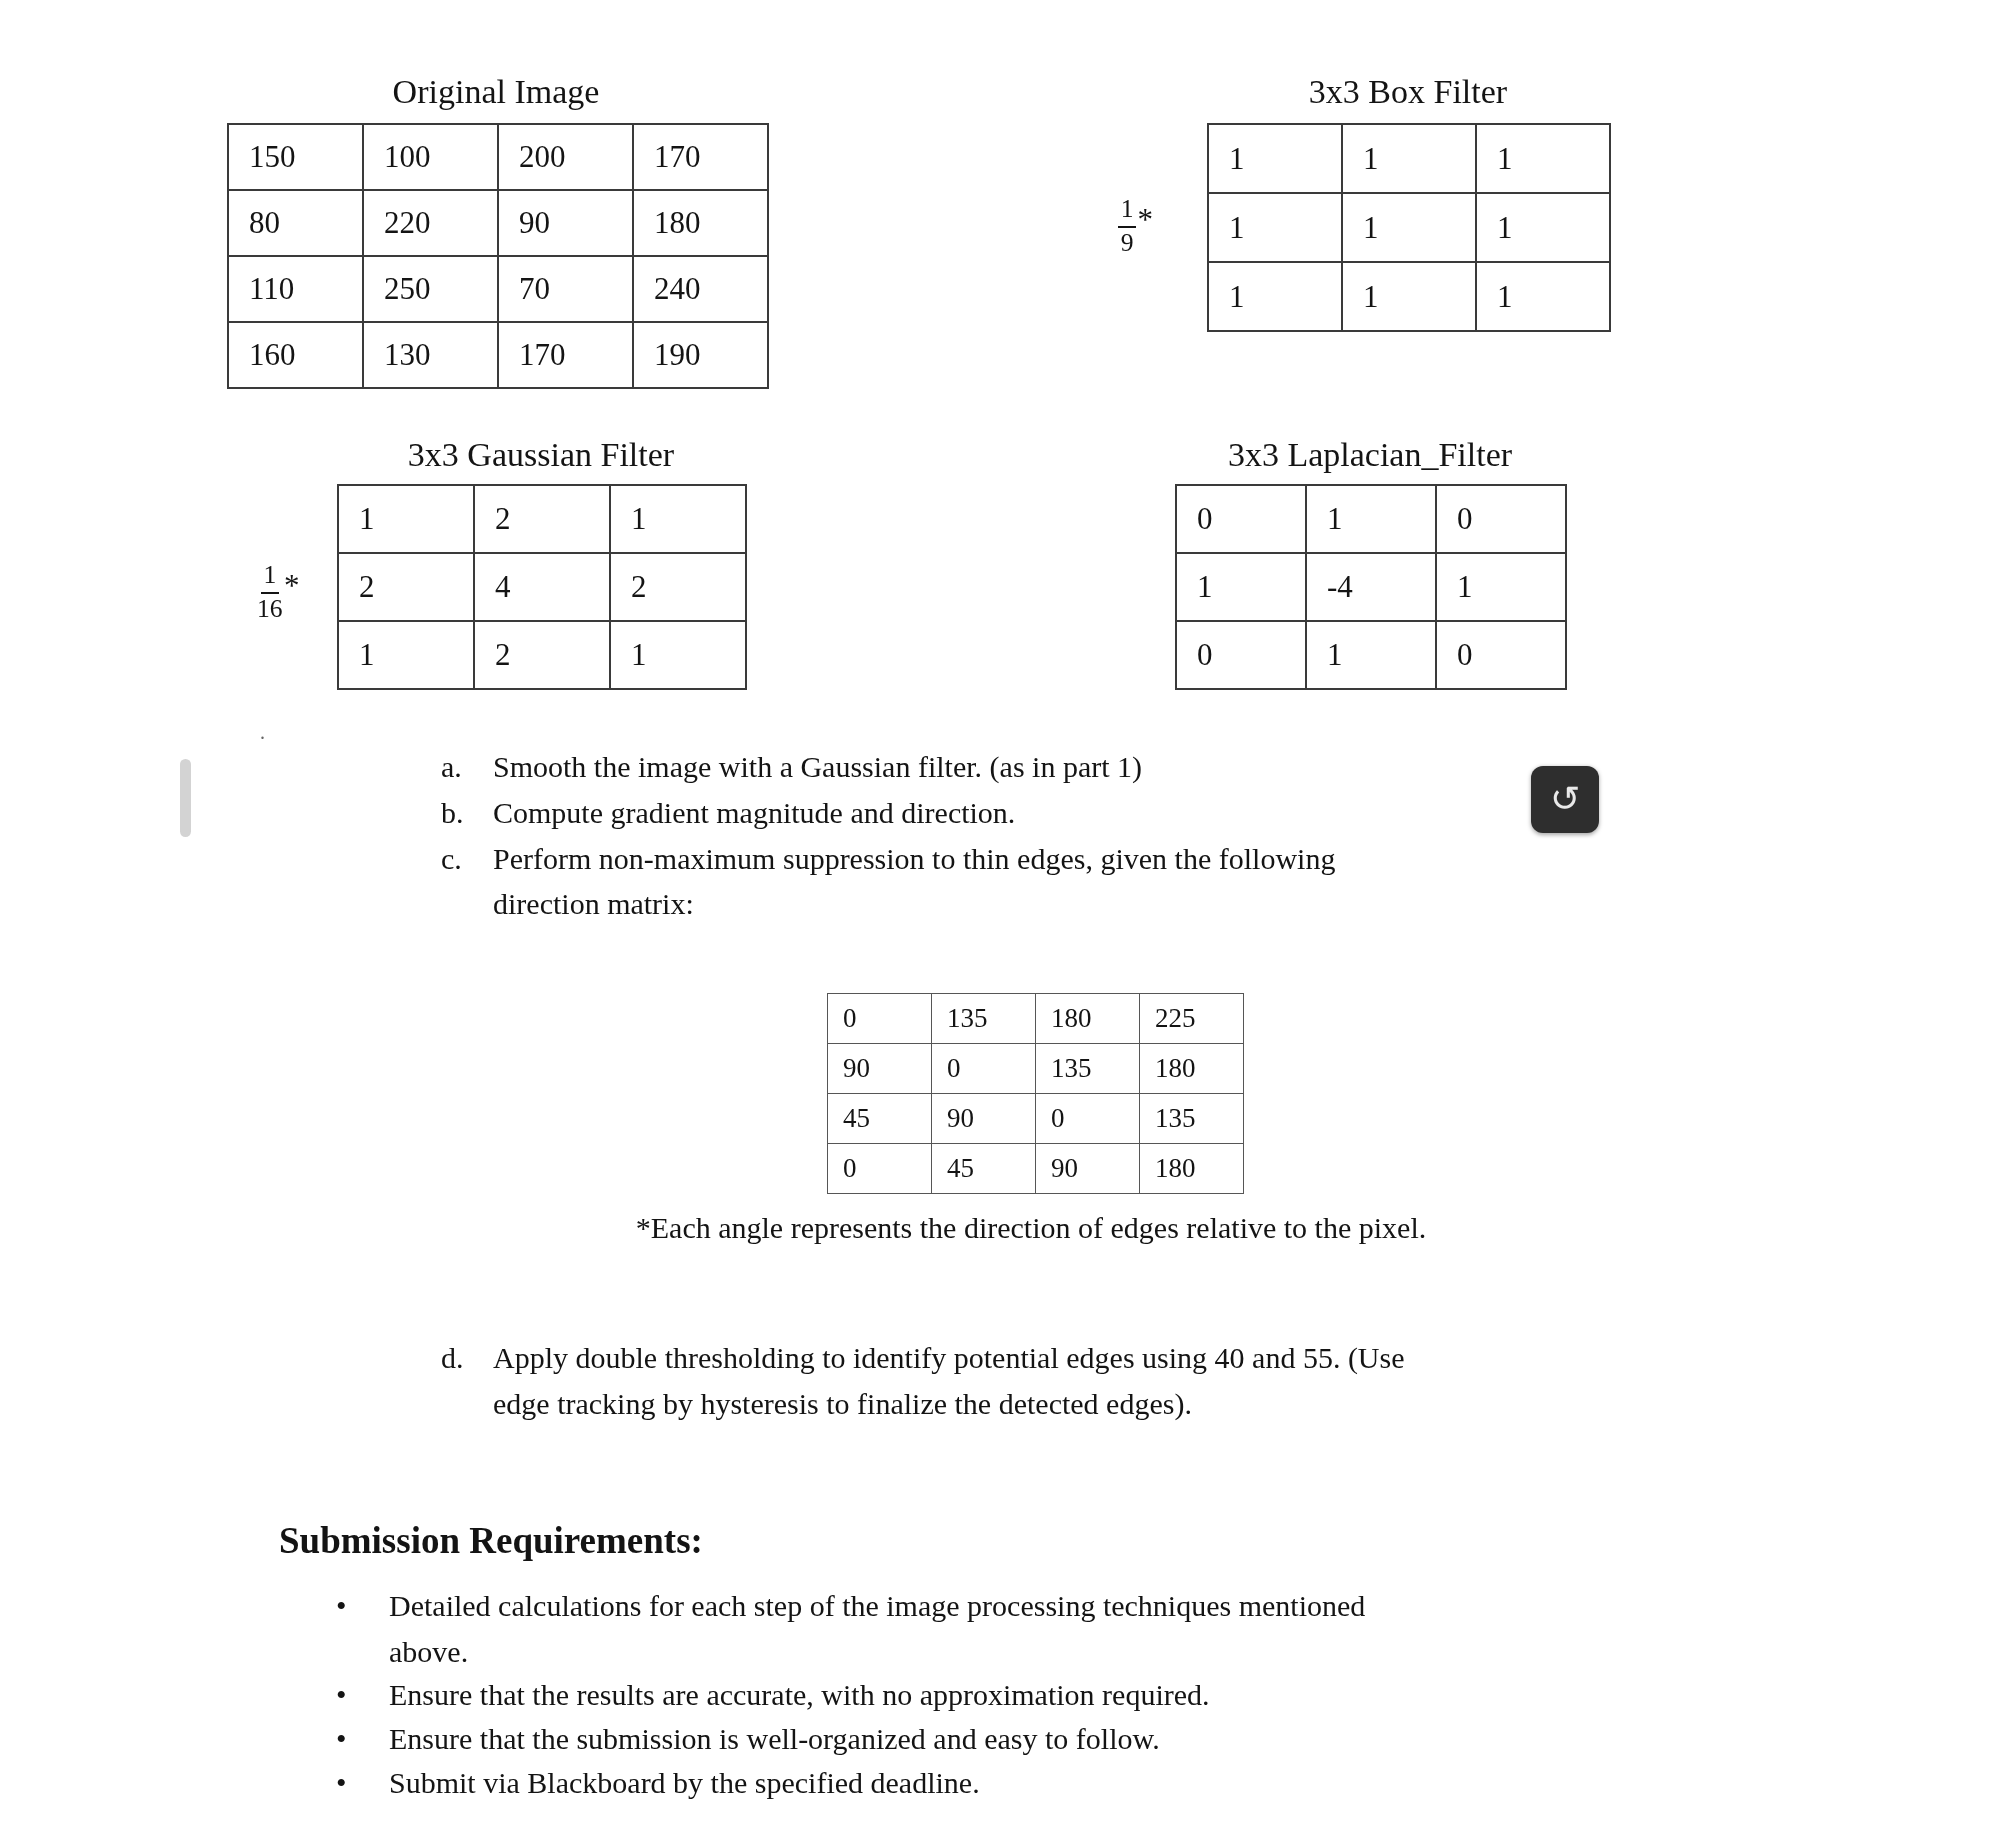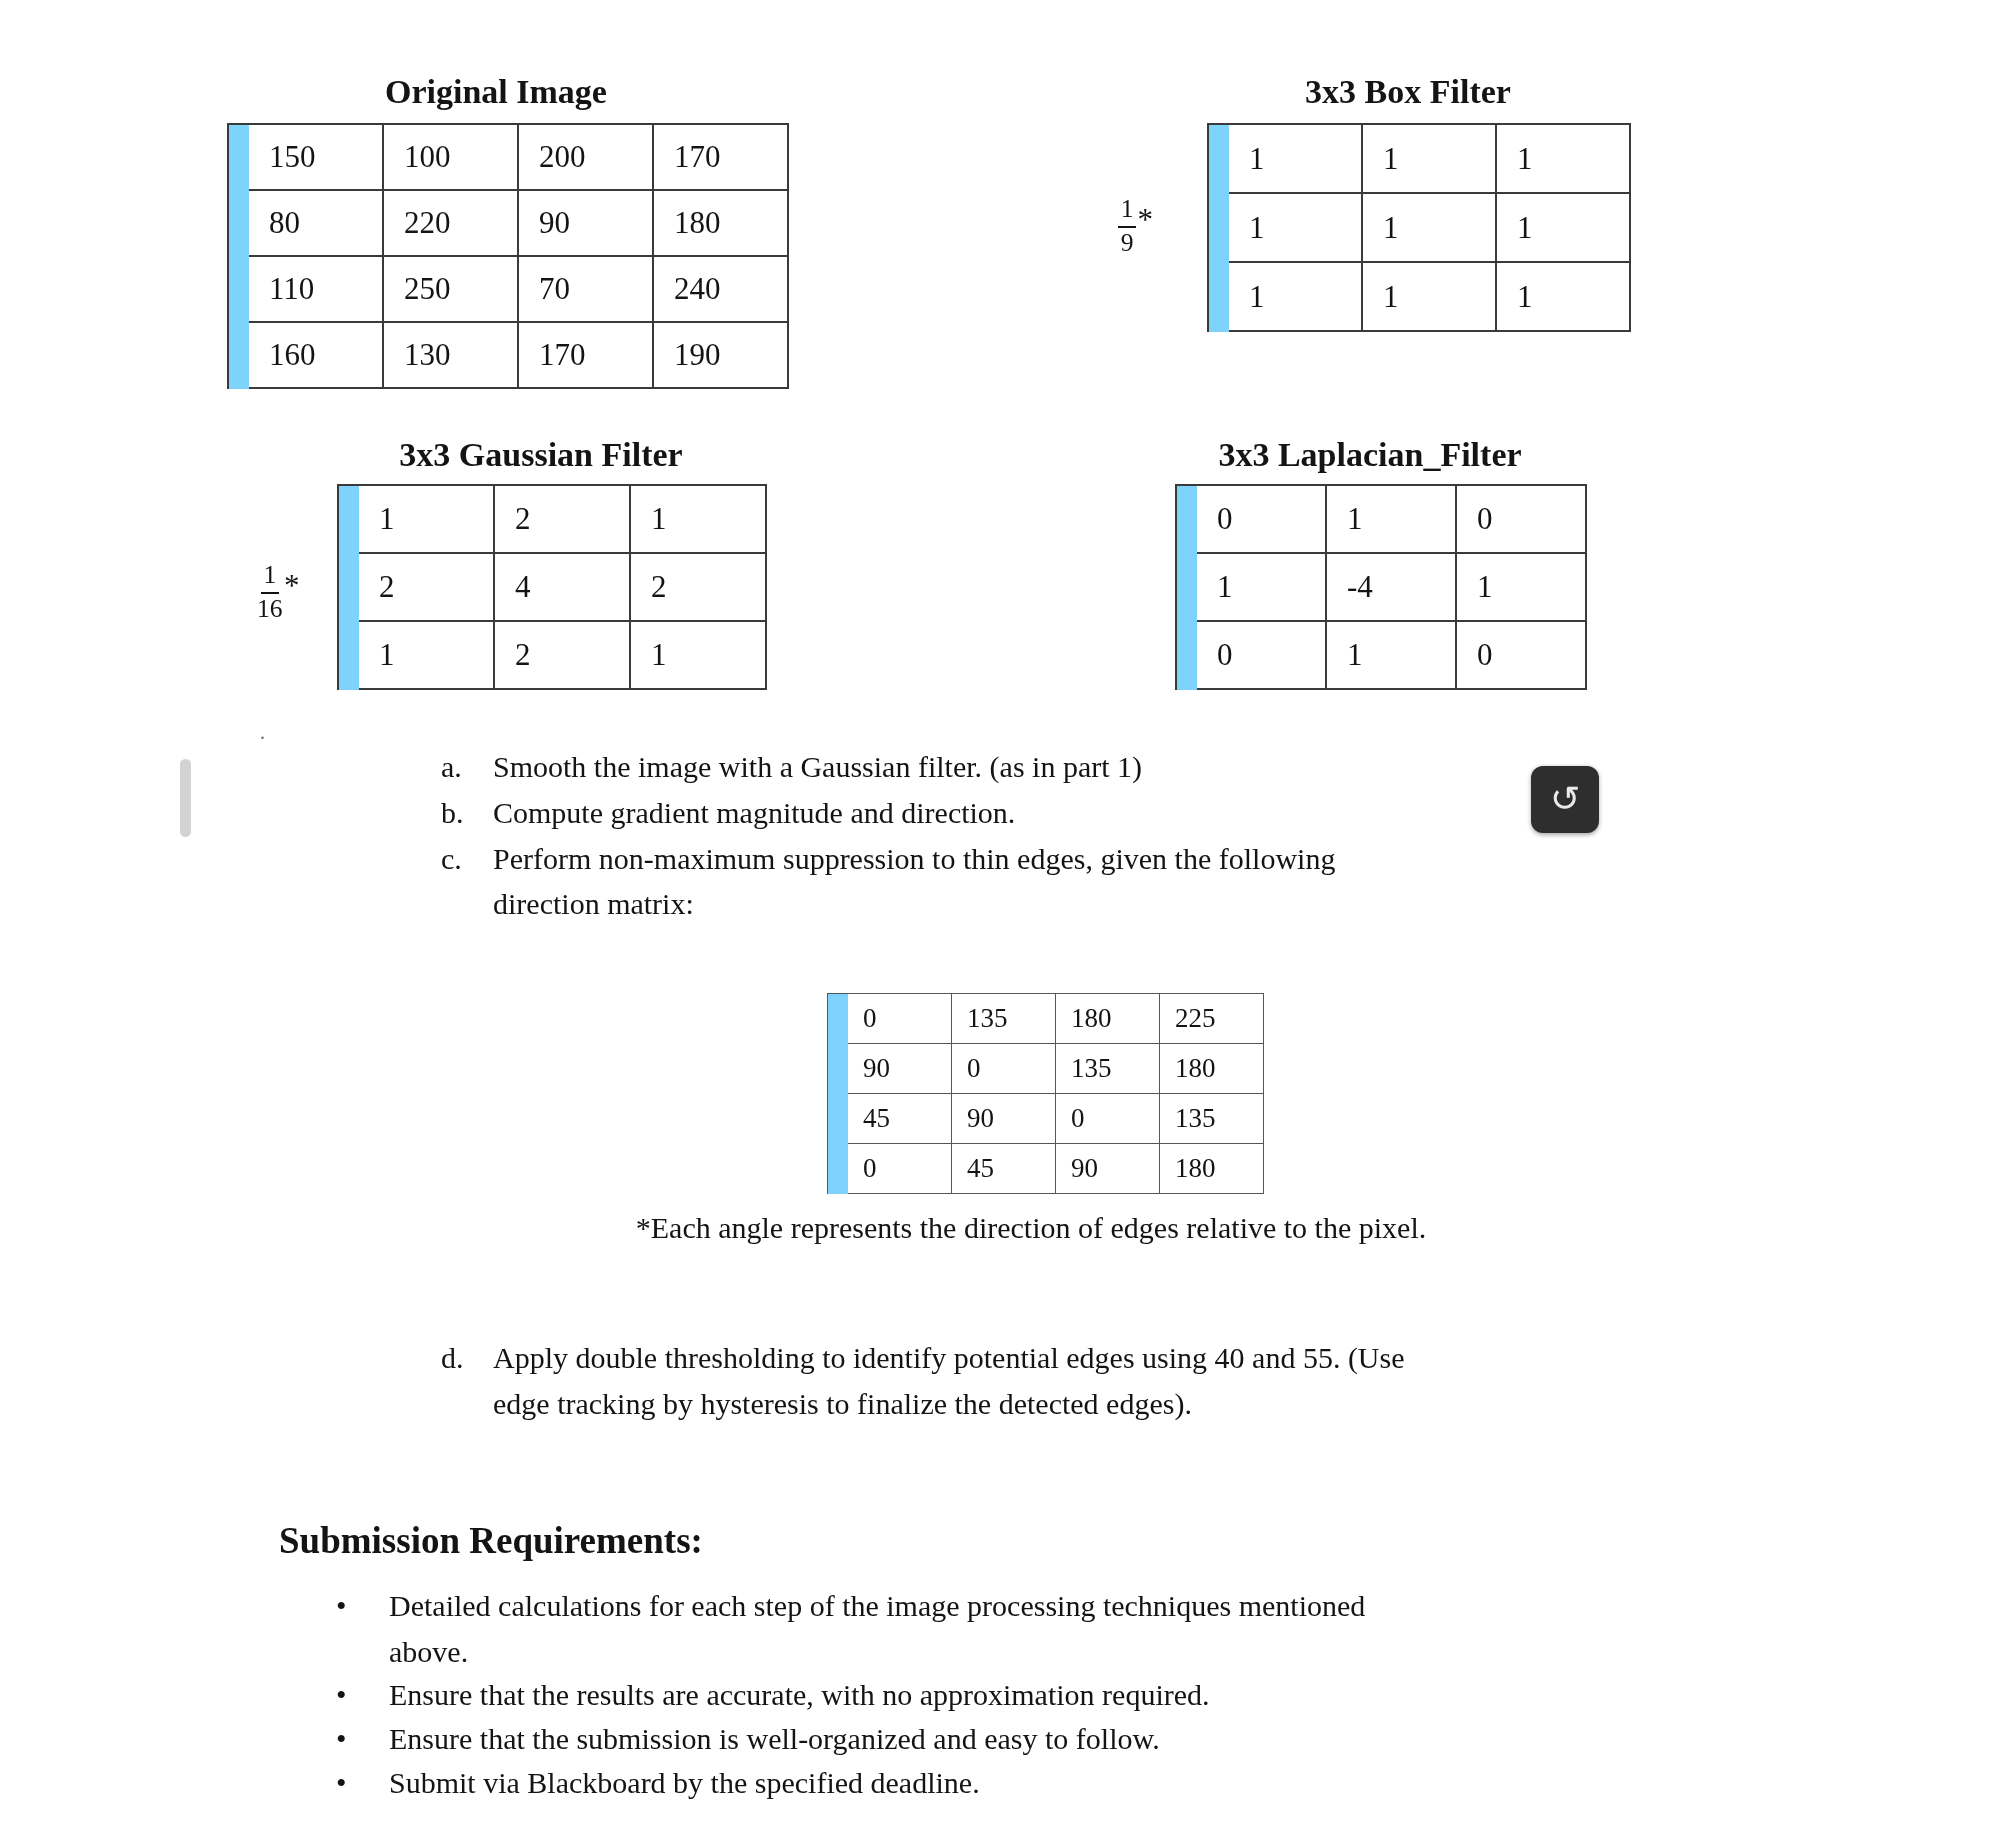--- a/index.html
+++ b/index.html
@@ -2,28 +2,27 @@
 <html style="font-size:10.8px"><head>
 <meta charset="utf-8">
 <style>
   html,body{margin:0;padding:0;}
   body{
     width:2005px;height:1845px;position:relative;background:#ffffff;
     font-family:"Liberation Serif","DejaVu Serif",serif;color:#141414;
     overflow:hidden;
   }
   .title{
-    position:absolute;font-weight:bold;font-size:34px;line-height:38px;
+    position:absolute;font-weight:normal;font-size:34px;line-height:38px;
     text-align:center;white-space:nowrap;
   }
   
   .matrix{
     position:absolute;border-top:2px solid #3a3a3a;border-left:2px solid #3a3a3a;
-    background:#7dd3fc;
-    padding-left:20px;
+    background:#0ea5e9;
   }
   .trow{display:flex;}
   .tcell{
     box-sizing:border-box;border-right:2px solid #3a3a3a;border-bottom:2px solid #3a3a3a;
     display:flex;align-items:center;padding-left:20px;font-size:31px;background:#fff;
   }
   .t-orig .tcell{width:135px;height:66px;}
   .t-box  .tcell{width:134px;height:69px;}
   .t-gau  .tcell{width:136px;height:68px;}
   .t-lap  .tcell{width:130px;height:68px;}

